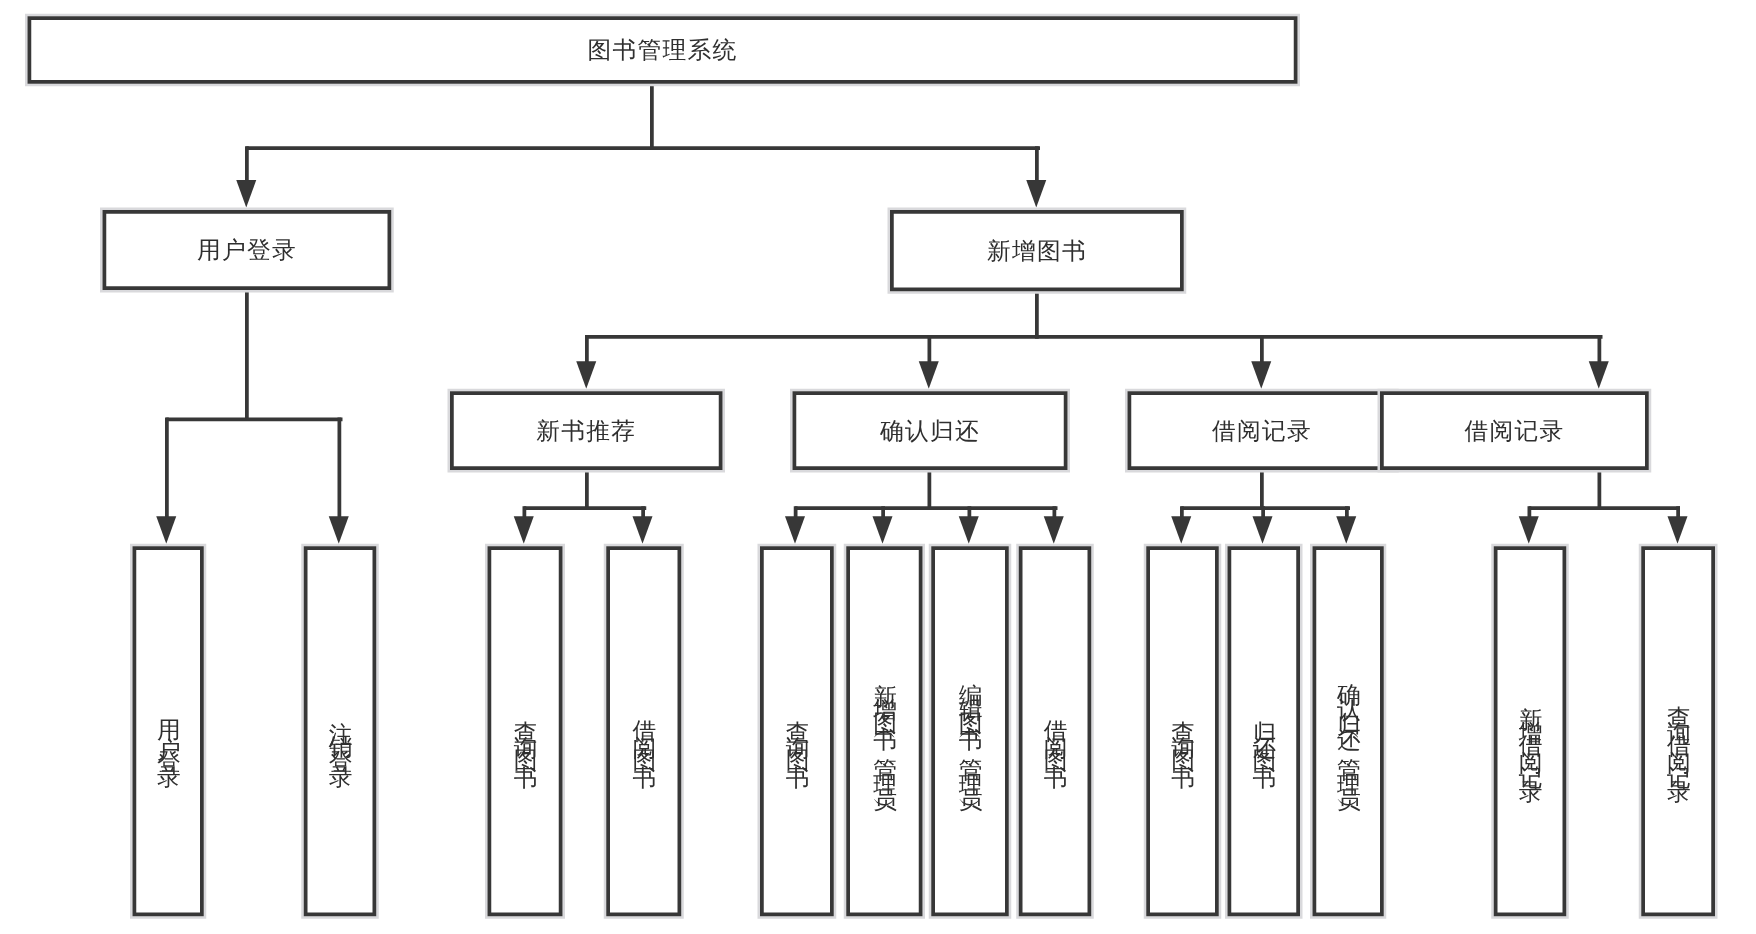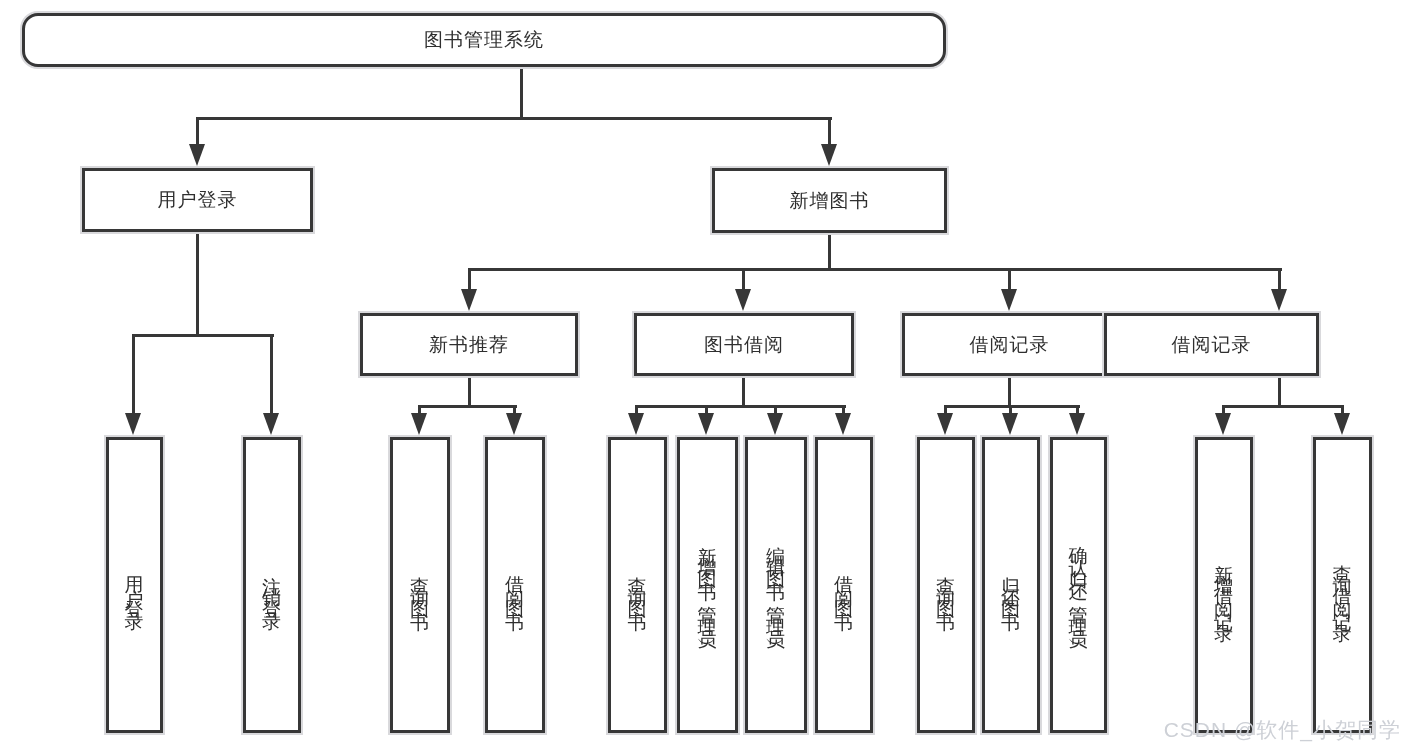--- a/index.html
+++ b/index.html
@@ -41,29 +41,29 @@
   .watermark{
     position:absolute;right:4px;bottom:3px;z-index:3;
     color:var(--wm);font-size:21px;letter-spacing:1px;
   }
 </style>
 </head>
 <body>
 
 <div class="stage">
 
-  <div class="box" style="left:22px;top:13px;width:924px;height:54px;border-radius:16px;">图书管理系统</div>
+  <div class="box" style="left:22px;top:13px;width:1016px;height:54px;">图书管理系统</div>
 
   <div class="box" style="left:82px;top:168px;width:231px;height:64px;">用户登录</div>
 
   <div class="box" style="left:712px;top:168px;width:235px;height:65px;">新增图书</div>
 
   <div class="box" style="left:360px;top:313px;width:218px;height:63px;">新书推荐</div>
 
-  <div class="box" style="left:634px;top:313px;width:220px;height:63px;">图书借阅</div>
+  <div class="box" style="left:634px;top:313px;width:220px;height:63px;">确认归还</div>
 
   <div class="box" style="left:902px;top:313px;width:215px;height:63px;">借阅记录</div>
 
   <div class="box" style="left:1104px;top:313px;width:215px;height:63px;">借阅记录</div>
 
   <div class="box leaf" style="left:106px;top:437px;width:57px;height:296px;">用户登录</div>
 
   <div class="box leaf" style="left:243px;top:437px;width:58px;height:296px;">注销登录</div>
 
   <div class="box leaf" style="left:390px;top:437px;width:60px;height:296px;">查询图书</div>
@@ -140,14 +140,13 @@
   <div class="lv" style="left:1076px;top:405px;height:10px;"></div>
   <div class="ah" style="left:1069px;top:413px;"></div>
 
   <div class="lv" style="left:1278px;top:376px;height:32px;"></div>
   <div class="lh" style="left:1223px;top:405px;width:121px;"></div>
   <div class="lv" style="left:1222px;top:405px;height:10px;"></div>
   <div class="ah" style="left:1215px;top:413px;"></div>
   <div class="lv" style="left:1341px;top:405px;height:10px;"></div>
   <div class="ah" style="left:1334px;top:413px;"></div>
 
-  <div class="watermark">CSDN @软件_小贺同学</div>
 </div>
 
 </body></html>

